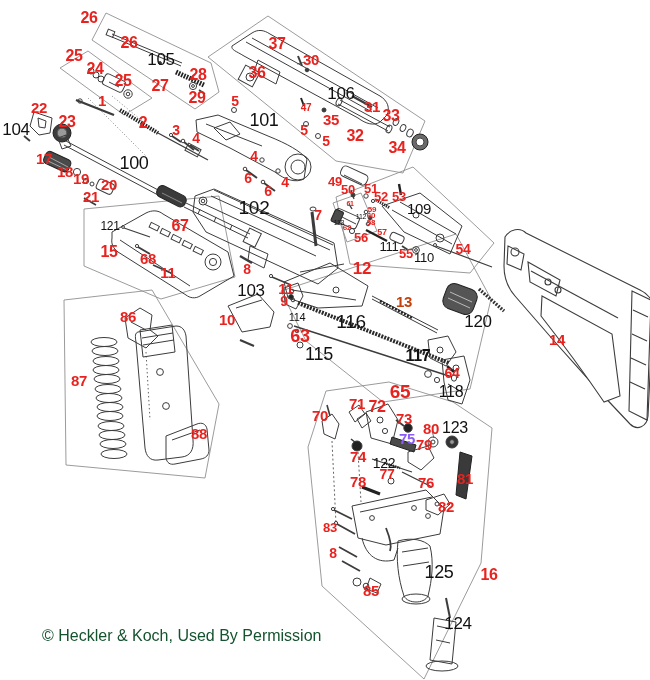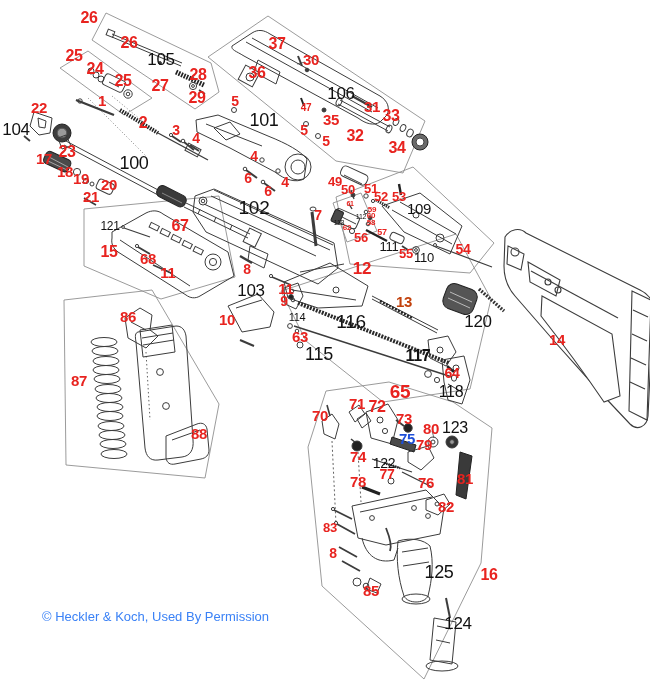--- a/index.html
+++ b/index.html
@@ -9,22 +9,22 @@
   }
   .stage svg{position:absolute;left:0;top:0;}
   #labels-layer{position:absolute;left:0;top:0;width:100%;height:100%;pointer-events:none;}
   .plabel{
     position:absolute;transform:translate(-50%,-50%);
     line-height:1;white-space:nowrap;letter-spacing:-0.3px;
   }
   .plabel.red{font-weight:700;}
   .plabel.black{font-weight:400;}
   .copyright{
-    position:absolute;left:42px;top:609px;color:#3b82f6;
-    font-size:13px;font-weight:400;
+    position:absolute;left:42px;top:627px;color:#14532d;
+    font-size:16px;font-weight:400;
   }
 </style>
 </head>
 <body>
 
 <div class="stage">
 
 <svg width="650" height="680" viewBox="0 0 650 680">
 
   <g fill="none" stroke="#909090" stroke-width="0.9">
@@ -355,21 +355,21 @@
       <span class="plabel red" style="left: 277px; top: 44px; font-size: 16px; color: rgb(232, 35, 31);">37</span>
       <span class="plabel red" style="left: 311px; top: 59px; font-size: 15px; color: rgb(232, 35, 31);">30</span>
       <span class="plabel red" style="left: 257px; top: 73px; font-size: 16px; color: rgb(232, 35, 31);">36</span>
       <span class="plabel black" style="left: 341px; top: 93px; font-size: 17px; color: rgb(17, 17, 17);">106</span>
       <span class="plabel red" style="left: 372px; top: 106px; font-size: 15px; color: rgb(232, 35, 31);">31</span>
       <span class="plabel red" style="left: 391px; top: 116px; font-size: 16px; color: rgb(232, 35, 31);">33</span>
       <span class="plabel red" style="left: 355px; top: 136px; font-size: 16px; color: rgb(232, 35, 31);">32</span>
       <span class="plabel red" style="left: 397px; top: 148px; font-size: 16px; color: rgb(232, 35, 31);">34</span>
       <span class="plabel red" style="left: 39px; top: 107px; font-size: 15px; color: rgb(232, 35, 31);">22</span>
       <span class="plabel black" style="left: 16px; top: 129px; font-size: 17px; color: rgb(17, 17, 17);">104</span>
-      <span class="plabel red" style="left: 67px; top: 122px; font-size: 16px; color: rgb(232, 35, 31); margin-top: 30px;">23</span>
+      <span class="plabel red" style="left: 67px; top: 122px; font-size: 16px; color: rgb(232, 35, 31);">23</span>
       <span class="plabel red" style="left: 102px; top: 100px; font-size: 15px; color: rgb(232, 35, 31);">1</span>
       <span class="plabel red" style="left: 143px; top: 123px; font-size: 16px; color: rgb(232, 35, 31);">2</span>
       <span class="plabel red" style="left: 176px; top: 130px; font-size: 14px; color: rgb(232, 35, 31);">3</span>
       <span class="plabel red" style="left: 196px; top: 138px; font-size: 14px; color: rgb(232, 35, 31);">4</span>
       <span class="plabel red" style="left: 235px; top: 101px; font-size: 14px; color: rgb(232, 35, 31);">5</span>
       <span class="plabel black" style="left: 264px; top: 120px; font-size: 18px; color: rgb(17, 17, 17);">101</span>
       <span class="plabel red" style="left: 306px; top: 108px; font-size: 10px; color: rgb(232, 35, 31);">47</span>
       <span class="plabel red" style="left: 331px; top: 119px; font-size: 15px; color: rgb(232, 35, 31);">35</span>
       <span class="plabel red" style="left: 304px; top: 130px; font-size: 14px; color: rgb(232, 35, 31);">5</span>
       <span class="plabel red" style="left: 326px; top: 141px; font-size: 14px; color: rgb(232, 35, 31);">5</span>
@@ -410,37 +410,37 @@
       <span class="plabel red" style="left: 382px; top: 232px; font-size: 9px; color: rgb(232, 35, 31);">57</span>
       <span class="plabel red" style="left: 361px; top: 237px; font-size: 13px; color: rgb(232, 35, 31);">56</span>
       <span class="plabel black" style="left: 419px; top: 208px; font-size: 15px; color: rgb(17, 17, 17); text-align: right;">109</span>
       <span class="plabel black" style="left: 389px; top: 246px; font-size: 13px; color: rgb(17, 17, 17);">111</span>
       <span class="plabel red" style="left: 406px; top: 253px; font-size: 13px; color: rgb(232, 35, 31);">55</span>
       <span class="plabel black" style="left: 424px; top: 257px; font-size: 13px; color: rgb(17, 17, 17);">110</span>
       <span class="plabel red" style="left: 463px; top: 249px; font-size: 14px; color: rgb(232, 35, 31);">54</span>
       <span class="plabel red" style="left: 362px; top: 268px; font-size: 17px; color: rgb(232, 35, 31);">12</span>
       <span class="plabel red" style="left: 404px; top: 301px; font-size: 15px; color: #c2410c;">13</span>
       <span class="plabel black" style="left: 297px; top: 317px; font-size: 11px; color: rgb(17, 17, 17);">114</span>
-      <span class="plabel red" style="left: 300px; top: 336px; font-size: 15px; color: rgb(232, 35, 31);">63</span>
+      <span class="plabel red" style="left: 300px; top: 336px; font-size: 18px; color: rgb(232, 35, 31);">63</span>
       <span class="plabel black" style="left: 351px; top: 321px; font-size: 19px; color: rgb(17, 17, 17);">116</span>
       <span class="plabel black" style="left: 319px; top: 354px; font-size: 18px; color: rgb(17, 17, 17);">115</span>
       <span class="plabel black" style="left: 418px; top: 356px; font-size: 16px; color: rgb(17, 17, 17); font-weight: bold;">117</span>
       <span class="plabel red" style="left: 400px; top: 391px; font-size: 19px; color: rgb(232, 35, 31);">65</span>
       <span class="plabel red" style="left: 452px; top: 373px; font-size: 14px; color: rgb(232, 35, 31);">64</span>
       <span class="plabel black" style="left: 451px; top: 392px; font-size: 16px; color: rgb(17, 17, 17);">118</span>
       <span class="plabel black" style="left: 478px; top: 321px; font-size: 17px; color: rgb(17, 17, 17);">120</span>
       <span class="plabel red" style="left: 557px; top: 339px; font-size: 15px; color: rgb(232, 35, 31);">14</span>
       <span class="plabel red" style="left: 128px; top: 316px; font-size: 15px; color: rgb(232, 35, 31);">86</span>
       <span class="plabel red" style="left: 79px; top: 380px; font-size: 15px; color: rgb(232, 35, 31);">87</span>
       <span class="plabel red" style="left: 199px; top: 433px; font-size: 15px; color: rgb(232, 35, 31);">88</span>
       <span class="plabel red" style="left: 320px; top: 415px; font-size: 15px; color: rgb(232, 35, 31);">70</span>
       <span class="plabel red" style="left: 357px; top: 403px; font-size: 15px; color: rgb(232, 35, 31);">71</span>
       <span class="plabel red" style="left: 377px; top: 407px; font-size: 16px; color: rgb(232, 35, 31);">72</span>
       <span class="plabel red" style="left: 404px; top: 418px; font-size: 15px; color: rgb(232, 35, 31);">73</span>
-      <span class="plabel red" style="left: 407px; top: 438px; font-size: 15px; color: #1d4ed8; text-align: right;">75</span>
+      <span class="plabel red" style="left: 407px; top: 438px; font-size: 15px; color: #8b5cf6; text-align: right;">75</span>
       <span class="plabel red" style="left: 431px; top: 428px; font-size: 15px; color: rgb(232, 35, 31);">80</span>
       <span class="plabel black" style="left: 455px; top: 428px; font-size: 16px; color: rgb(17, 17, 17);">123</span>
       <span class="plabel red" style="left: 424px; top: 444px; font-size: 15px; color: rgb(232, 35, 31);">79</span>
       <span class="plabel red" style="left: 358px; top: 456px; font-size: 15px; color: rgb(232, 35, 31);">74</span>
       <span class="plabel black" style="left: 384px; top: 463px; font-size: 14px; color: rgb(17, 17, 17);">122</span>
       <span class="plabel red" style="left: 387px; top: 474px; font-size: 14px; color: rgb(232, 35, 31);">77</span>
       <span class="plabel red" style="left: 358px; top: 481px; font-size: 15px; color: rgb(232, 35, 31);">78</span>
       <span class="plabel red" style="left: 426px; top: 482px; font-size: 15px; color: rgb(232, 35, 31);">76</span>
       <span class="plabel red" style="left: 465px; top: 478px; font-size: 15px; color: rgb(232, 35, 31);">81</span>
       <span class="plabel red" style="left: 446px; top: 506px; font-size: 15px; color: rgb(232, 35, 31);">82</span>

